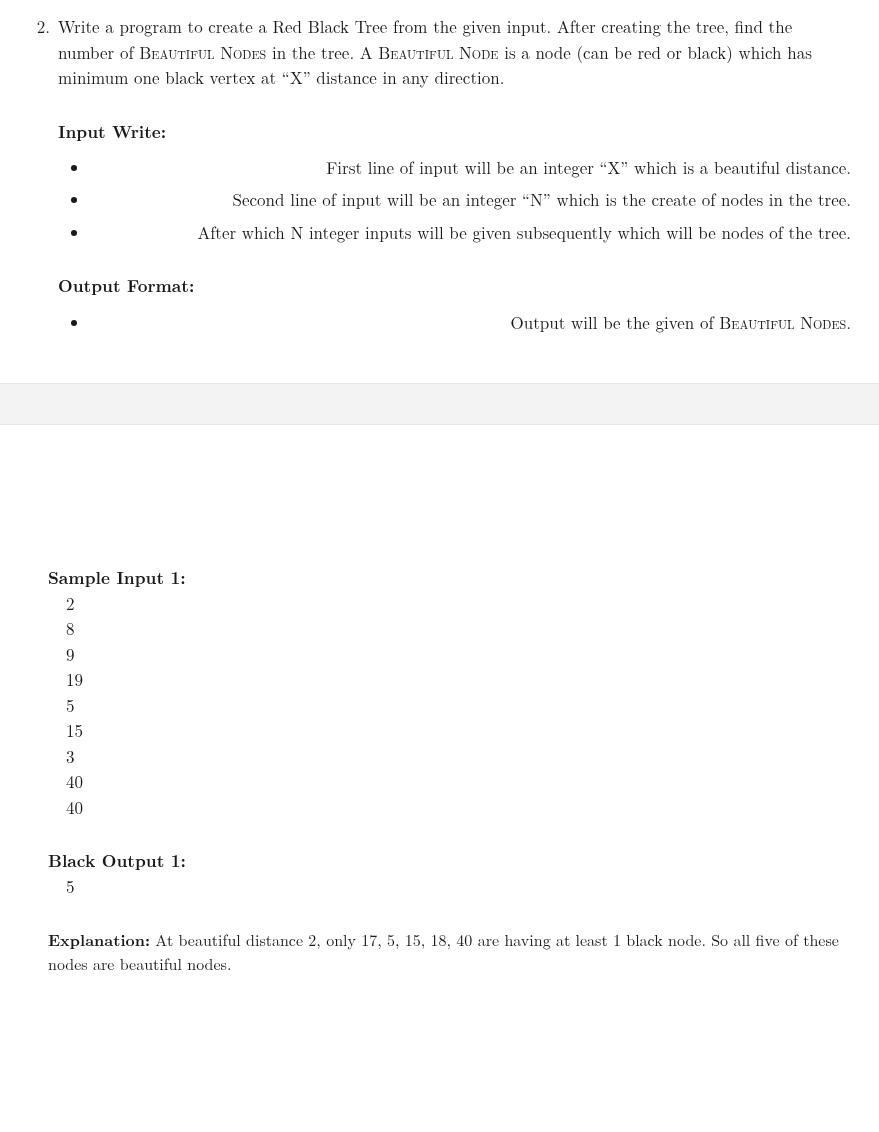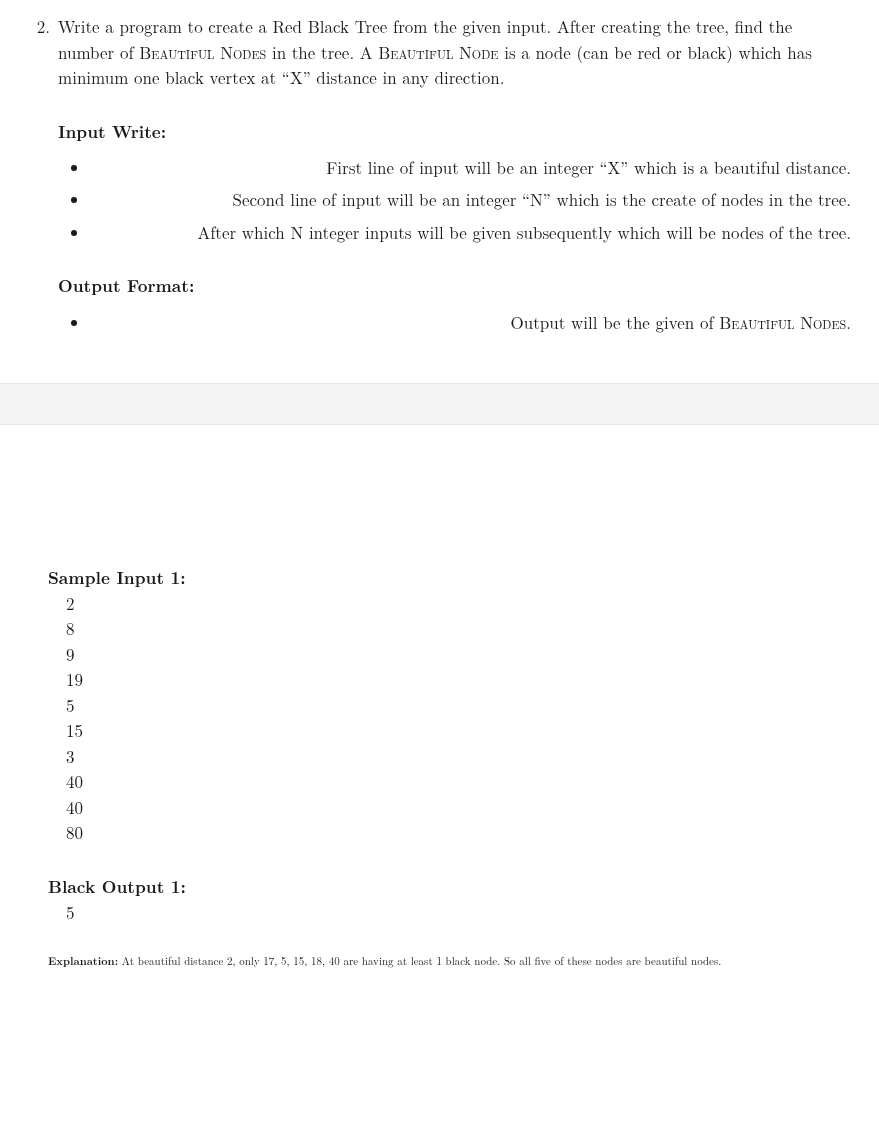--- a/index.html
+++ b/index.html
@@ -68,21 +68,21 @@
     font-weight: bold;
     font-size: 17px;
     margin-bottom: 2px;
   }
   .sample-lines {
     padding-left: 18px;
     font-size: 17px;
     line-height: 1.5;
   }
   .explanation {
-    font-size: 11px;
+    font-size: 16px;
     line-height: 1.5;
     margin-top: 28px;
   }
   .explanation .lead {
     font-weight: bold;
   }
 </style>
 </head>
 <body>
 
@@ -120,21 +120,20 @@
     <div class="sample-lines">
       <div>2</div>
       <div>8</div>
       <div>9</div>
       <div>19</div>
       <div>5</div>
       <div>15</div>
       <div>3</div>
       <div>40</div>
       <div>40</div>
-      <div>80</div>
     </div>
   </div>
 
   <div class="sample-block">
     <div class="sample-heading">Black Output 1:</div>
     <div class="sample-lines">
       <div>5</div>
     </div>
   </div>
 

